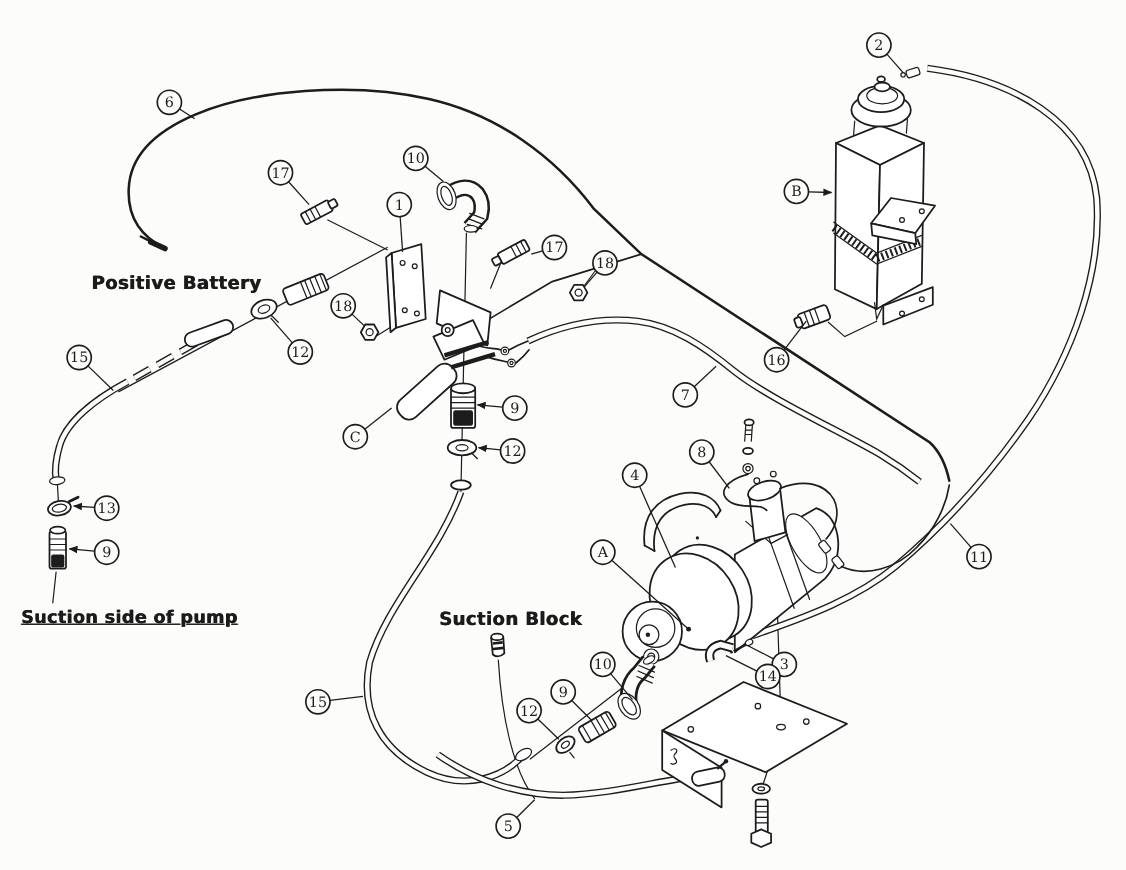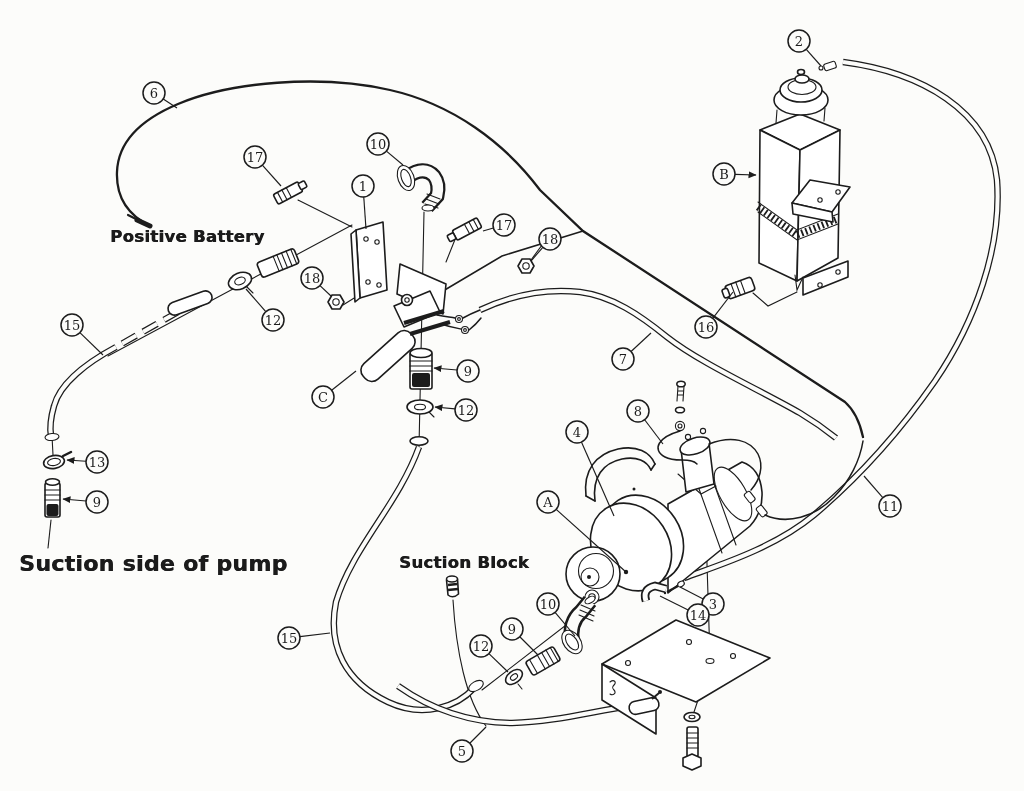--- a/index.html
+++ b/index.html
@@ -15,22 +15,22 @@
   .cab{stroke:#1c1c1c;stroke-width:2.3;fill:none;stroke-linecap:round;}
   .wire{stroke:#1c1c1c;stroke-width:1.5;fill:none;stroke-linecap:round;}
   .dk{fill:#1c1c1c;stroke:none;}
   .bar{stroke:#1c1c1c;stroke-width:4;fill:none;stroke-linecap:butt;}
   .dot{fill:#1c1c1c;}
   .co{fill:#fcfcfa;stroke:#1c1c1c;stroke-width:1.5;}
   .cot{font:13px "DejaVu Serif",serif;fill:#1c1c1c;text-anchor:middle;}
   .ld{stroke:#1c1c1c;stroke-width:1.15;fill:none;}
   .lbl{position:absolute;font-weight:bold;font-size:16.5px;color:#1b1b1b;letter-spacing:.3px;
        white-space:nowrap;text-shadow:.6px 0 0 #1b1b1b;}
-  #lbl-pos{left:83px;top:227px;margin-left:27px;}
-  #lbl-suc{left:19px;top:551px;font-size:22px;}
+  #lbl-pos{left:83px;top:248px;}
+  #lbl-suc{left:19px;top:551px;font-size:16px;text-decoration:underline;}
   #lbl-eng{left:399px;top:553px;}
 </style>
 </head>
 <body>
 
 <div class="stage">
 <svg width="1024" height="791" viewBox="0 0 1024 791">
   <defs>
     <marker id="arr" markerWidth="9" markerHeight="8" refX="6.5" refY="3" orient="auto">
       <path d="M0,0 L7,3 L0,6 Z" fill="#1c1c1c"></path>

